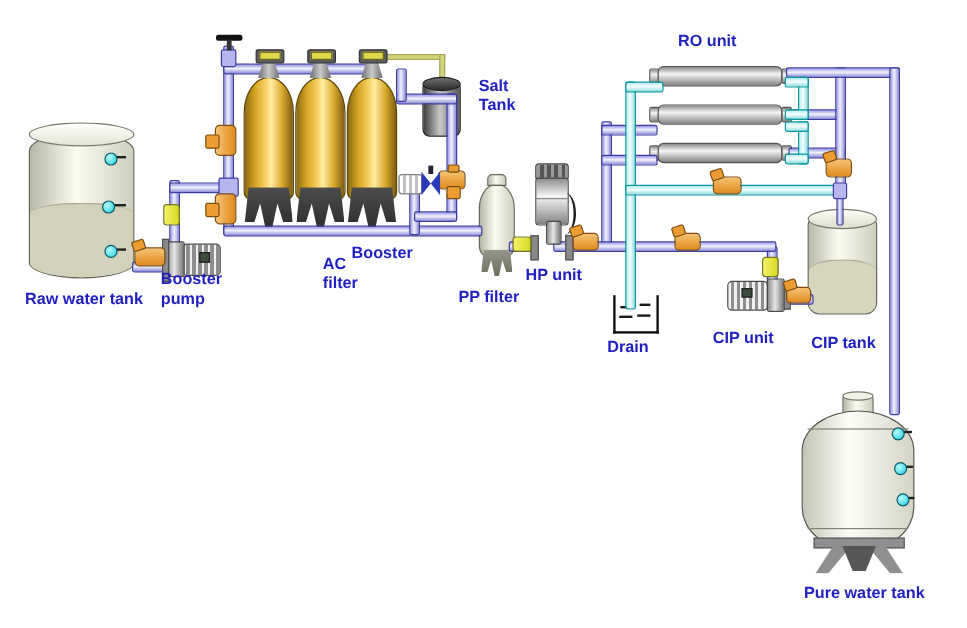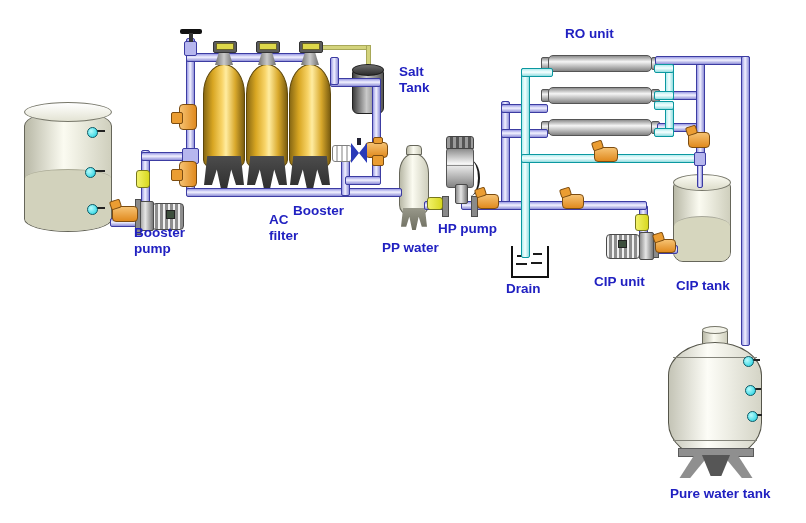--- a/index.html
+++ b/index.html
@@ -226,25 +226,26 @@
   <div class="stem" style="left:753px;top:388px;width:8px;"></div>
   <div class="sensor" style="left:747px;top:411px;"></div>
   <div class="stem" style="left:755px;top:414px;width:7px;"></div>
   <div class="abs" style="left:678px;top:448px;width:76px;height:30px;z-index:12;">
     <div class="abs" style="left:0;top:0;width:100%;height:9px;background:#8f8f8f;border:1px solid #5a5a5a;"></div>
     <div class="abs" style="left:0;top:4px;width:100%;height:26px;background:#8f8f8f;clip-path:polygon(24% 0,44% 0,16% 100%,2% 100%);"></div>
     <div class="abs" style="left:0;top:4px;width:100%;height:26px;background:#8f8f8f;clip-path:polygon(56% 0,76% 0,98% 100%,84% 100%);"></div>
     <div class="abs" style="left:28%;top:7px;width:44%;height:21px;background:#565656;clip-path:polygon(8% 0,92% 0,66% 100%,34% 100%);"></div>
   </div>
 
+  <div class="lbl" style="left:14px;top:241px;width:112px;text-align:center;">Raw water tank</div>
   <div class="lbl" style="left:134px;top:225px;width:66px;">Booster pump</div>
   <div class="lbl" style="left:269px;top:212px;width:50px;">AC filter</div>
   <div class="lbl" style="left:293px;top:203px;width:70px;">Booster</div>
   <div class="lbl" style="left:399px;top:64px;width:52px;">Salt Tank</div>
-  <div class="lbl" style="left:382px;top:240px;width:64px;">PP water</div>
-  <div class="lbl" style="left:438px;top:221px;width:66px;">HP pump</div>
+  <div class="lbl" style="left:382px;top:240px;width:64px;">PP filter</div>
+  <div class="lbl" style="left:438px;top:221px;width:66px;">HP unit</div>
   <div class="lbl" style="left:565px;top:26px;width:62px;">RO unit</div>
   <div class="lbl" style="left:506px;top:281px;width:50px;">Drain</div>
   <div class="lbl" style="left:594px;top:274px;width:72px;">CIP unit</div>
   <div class="lbl" style="left:676px;top:278px;width:64px;">CIP tank</div>
   <div class="lbl" style="left:670px;top:486px;width:114px;">Pure water tank</div>
 
 </div>
 
 </body></html>

